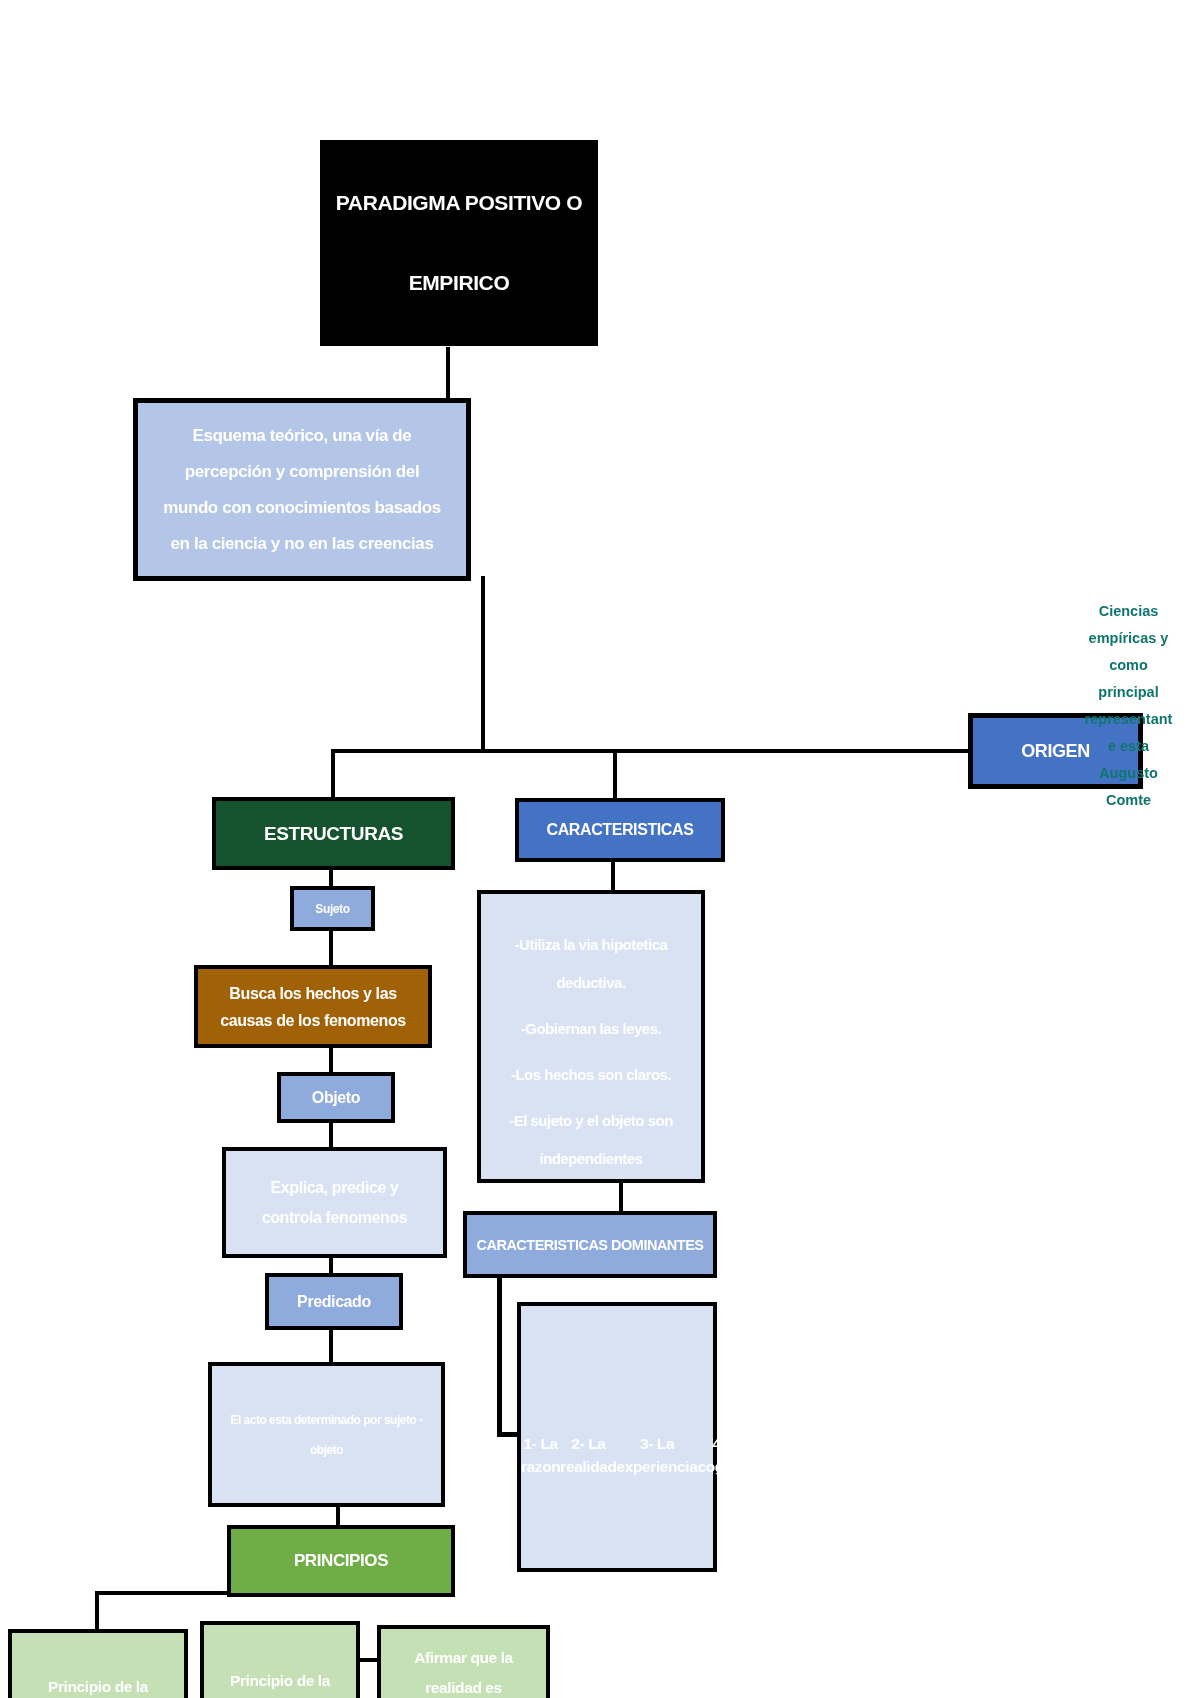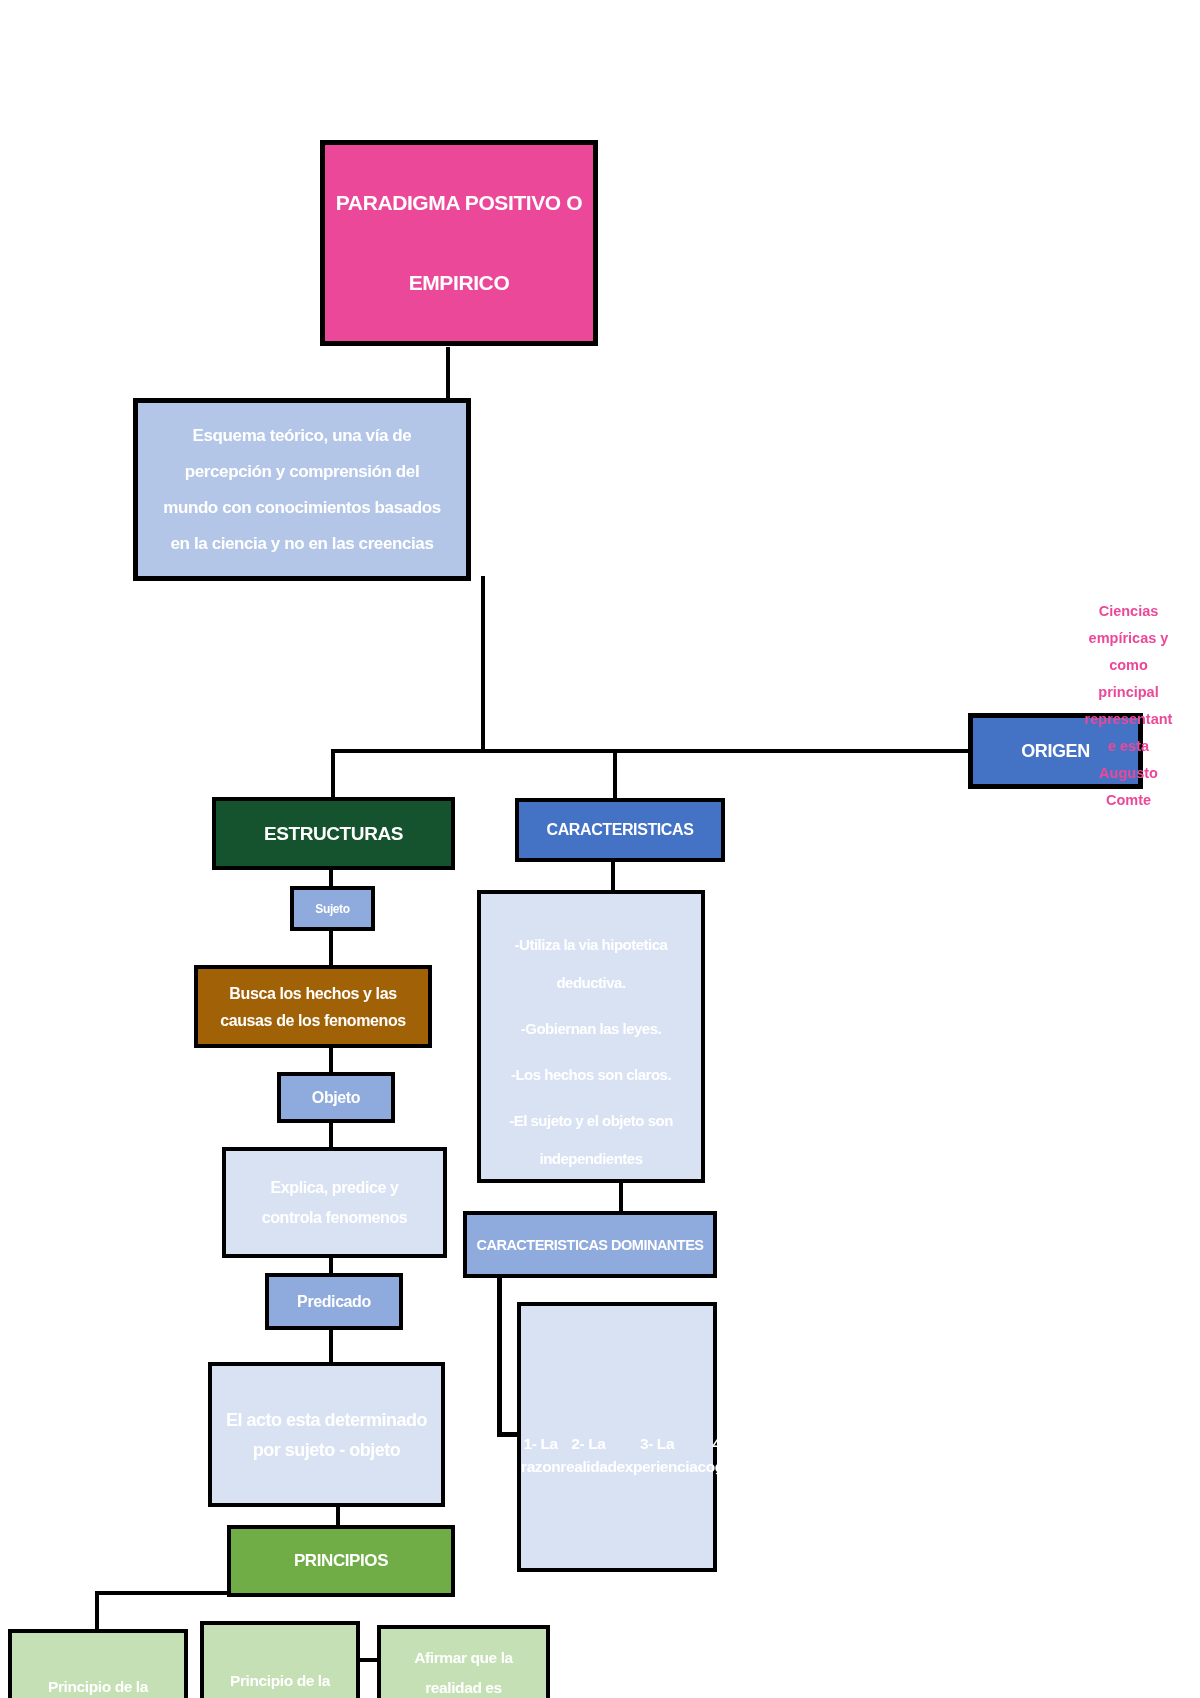--- a/index.html
+++ b/index.html
@@ -8,42 +8,42 @@
     overflow:hidden;font-family:"Liberation Sans",sans-serif;
   }
   .box{
     position:absolute;box-sizing:border-box;border:4px solid #000;
     display:flex;align-items:center;justify-content:center;
     text-align:center;color:#fff;font-weight:bold;letter-spacing:-0.4px;
   }
   .box .nowrap{white-space:nowrap;}
   .line{position:absolute;background:#000;}
   
-  .b-title{left:320px;top:140px;width:278px;height:206px;background:#ec4899;border-width:5px;
+  .b-title{left:320px;top:140px;width:278px;height:206px;background:#000000;border-width:5px;
            font-size:21px;line-height:42px;flex-direction:column;gap:38px;}
   .b-desc{left:133px;top:398px;width:338px;height:183px;background:#B4C6E7;border-width:5px;
           font-size:17px;line-height:36px;flex-direction:column;}
   .b-estructuras{left:212px;top:797px;width:243px;height:73px;background:#14532d;font-size:19px;}
   .b-caract{left:515px;top:798px;width:210px;height:64px;background:#4472C4;font-size:16px;}
   .b-origen{left:968px;top:713px;width:175px;height:76px;background:#4472C4;border-width:5px;
             font-size:18px;z-index:1;}
   .origen-note{
     position:absolute;left:1056px;top:598px;width:145px;z-index:3;
-    color:#ec4899;font-weight:600;font-size:14.5px;line-height:27px;text-align:center;
+    color:#0f766e;font-weight:600;font-size:14.5px;line-height:27px;text-align:center;
   }
   
   .b-sujeto{left:290px;top:886px;width:85px;height:45px;background:#8FAADC;font-size:12px;}
   .b-busca{left:194px;top:965px;width:238px;height:83px;background:#a16207;
            font-size:16px;line-height:27px;padding:0 4px;}
   .b-objeto{left:277px;top:1072px;width:118px;height:51px;background:#8FAADC;font-size:16px;}
   .b-explica{left:222px;top:1147px;width:225px;height:111px;background:#D9E2F3;
              font-size:16px;line-height:30px;padding:0 20px;}
   .b-predicado{left:265px;top:1273px;width:138px;height:57px;background:#8FAADC;font-size:16px;}
   .b-elacto{left:208px;top:1362px;width:237px;height:145px;background:#D9E2F3;
-            font-size:18px;line-height:30px;padding:0 6px;letter-spacing:-0.5px;}
+            font-size:12px;line-height:30px;padding:0 6px;letter-spacing:-0.5px;}
   
   .b-caract-detail{left:477px;top:890px;width:228px;height:293px;background:#D9E2F3;
                    font-size:15px;line-height:38px;letter-spacing:-0.5px;
                    flex-direction:column;justify-content:flex-start;padding:32px 6px 0 6px;}
   .b-caract-detail .item{margin-bottom:8px;}
   .b-dominantes{left:463px;top:1211px;width:254px;height:67px;background:#8FAADC;
                 font-size:14.5px;letter-spacing:-0.5px;}
   .b-domlist{left:517px;top:1302px;width:200px;height:270px;background:#D9E2F3;
              font-size:15.5px;line-height:23px;flex-direction:row;
              justify-content:flex-start;padding-top:58px;}

